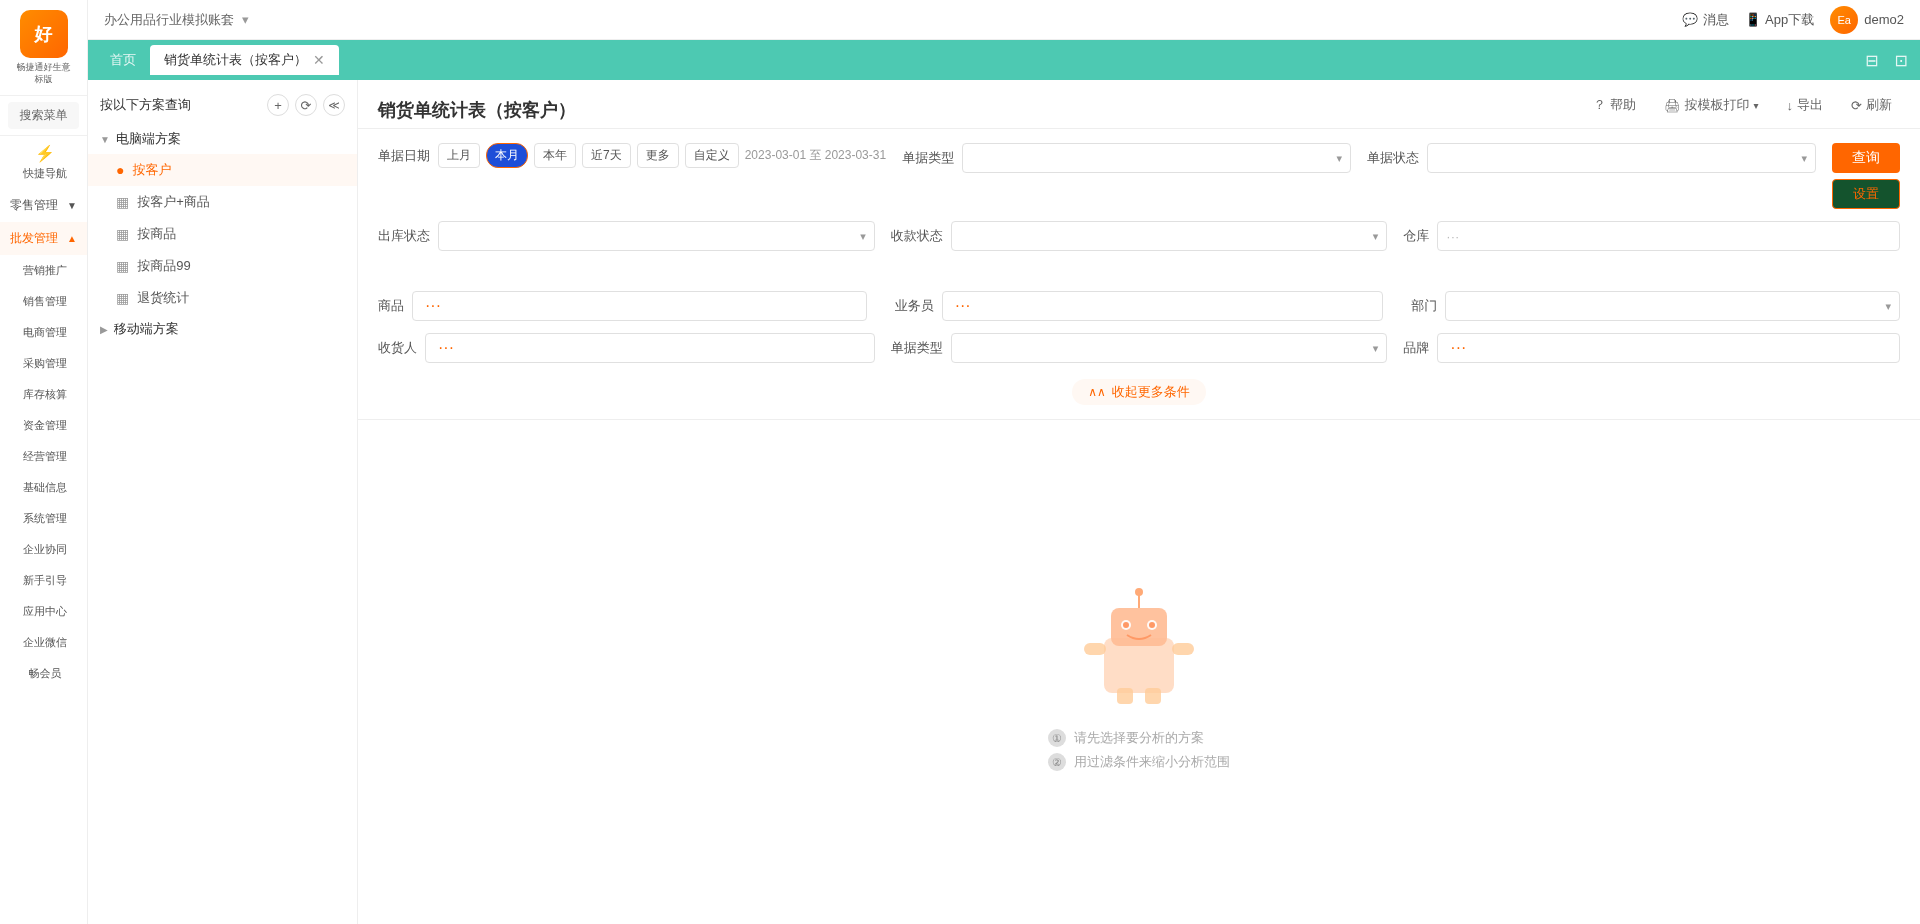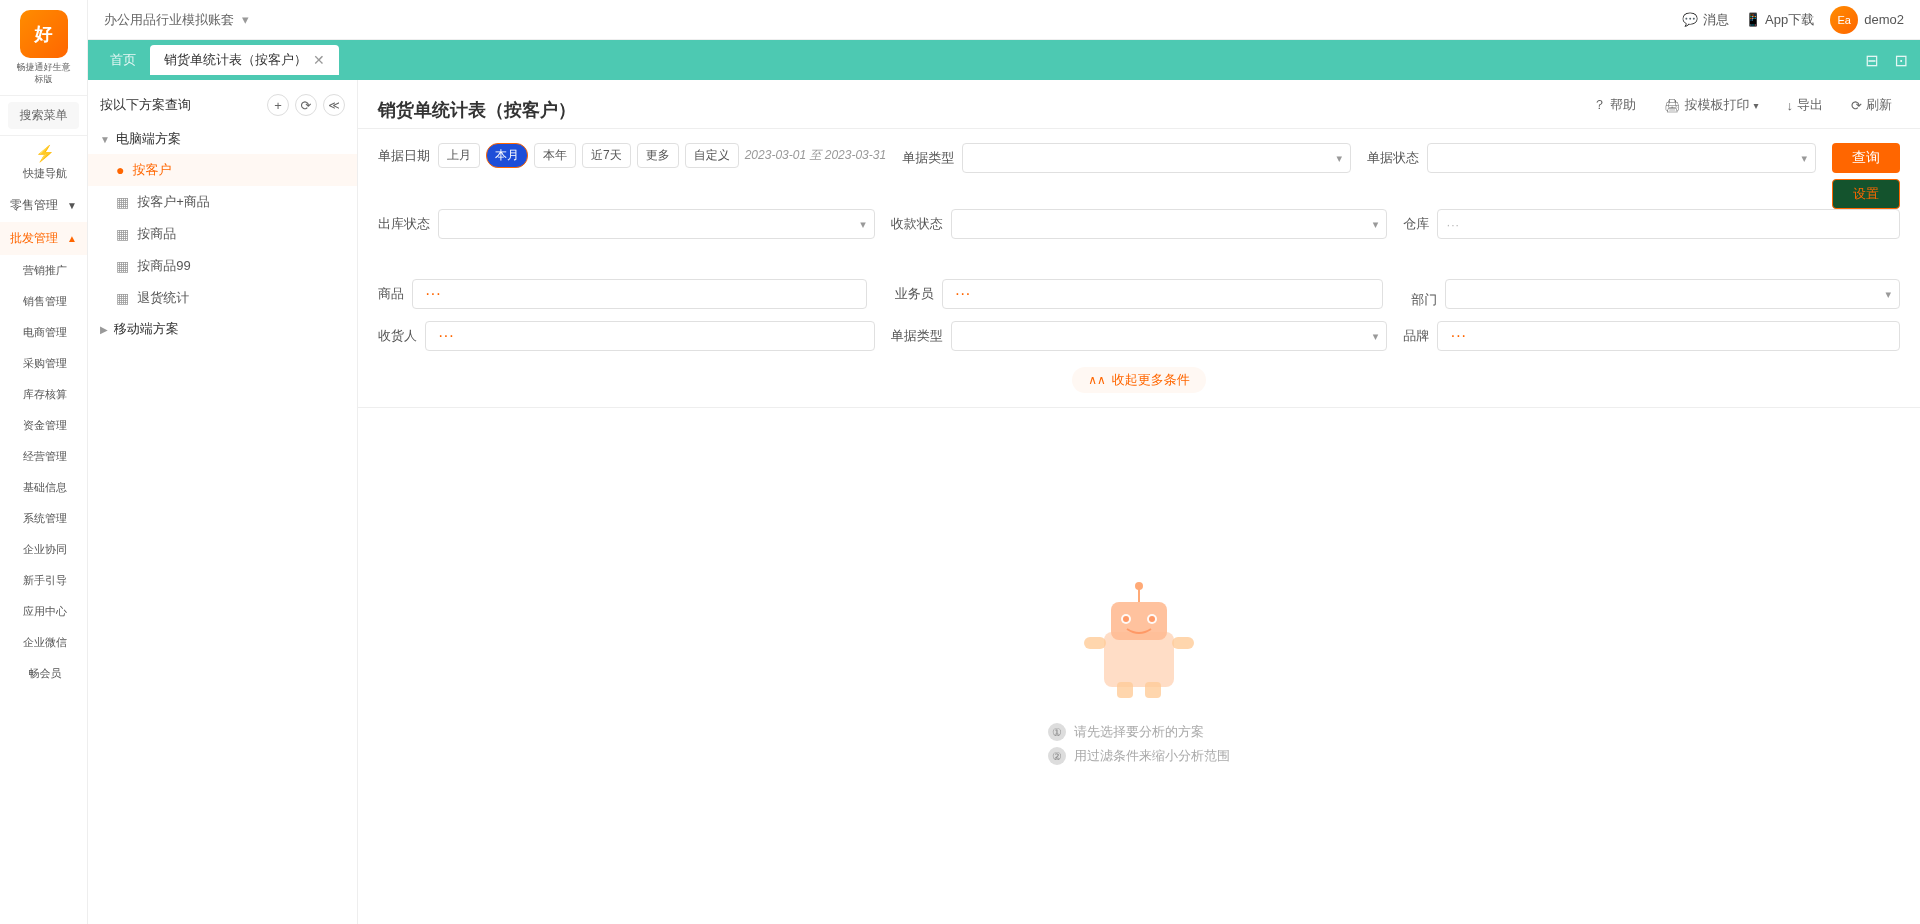--- a/index.html
+++ b/index.html
@@ -58,21 +58,21 @@
     .page-header { background: #fff; padding: 12px 20px 0; display: flex; align-items: center; justify-content: space-between; border-bottom: 1px solid #eee; flex-shrink: 0; }
     .page-title { font-size: 18px; font-weight: 600; color: #333; }
     .page-header-actions { display: flex; gap: 12px; align-items: center; padding-bottom: 10px; }
     .page-action-btn { display: flex; align-items: center; gap: 4px; cursor: pointer; color: #666; font-size: 13px; padding: 4px 8px; border-radius: 4px; }
 
     
     .filter-area { background: #fff; padding: 14px 20px; border-bottom: 1px solid #eee; flex-shrink: 0; }
     .date-selector { display: flex; align-items: center; gap: 6px; flex-wrap: wrap; }
     .date-btn { padding: 3px 8px; border: 1px solid #e0e0e0; border-radius: 4px; background: #fff; cursor: pointer; font-size: 12px; color: #555; }
     .date-btn.active { background: #1d4ed8; border-color: #ff6600; color: #fff; border-radius: 12px; }
-    .date-range-text { font-size: 12px; color: #999; font-style: italic; }
+    .date-range-text { font-size: 12px; color: #999; }
     .select-control { width: 100%; height: 30px; border: 1px solid #e0e0e0; border-radius: 4px; padding: 0 8px; font-size: 13px; color: #555; background: #fff; cursor: pointer; display: flex; align-items: center; justify-content: space-between; }
     .select-placeholder { color: #bbb; }
     .dots-btn { color: #ff6600; cursor: pointer; font-size: 16px; padding: 0 4px; }
     .collapse-btn { display: flex; align-items: center; justify-content: center; gap: 6px; color: #ff6600; font-size: 13px; cursor: pointer; padding: 6px; background: #fff8f3; border-radius: 16px; margin: 8px auto 0; width: fit-content; padding: 4px 16px; }
 
     
     .query-btn { background: #ff6600; color: #fff; border: none; border-radius: 4px; padding: 6px 20px; font-size: 14px; cursor: pointer; white-space: nowrap; }
     .settings-btn { background: #14532d; color: #ff6600; border: 1px solid #ff6600; border-radius: 4px; padding: 5px 14px; font-size: 13px; cursor: pointer; white-space: nowrap; }
 
     
@@ -277,21 +277,21 @@
           </div>
           <div class="page-action-btn">
             <span>⟳</span>
             <span>刷新</span>
           </div>
         </div>
       </div>
 
       <div class="filter-area">
 
-        <div style="display:flex;align-items:flex-start;gap:16px;">
+        <div style="display:flex;align-items:flex-start;gap:16px;margin-bottom:12px;">
 
           <div style="display:flex;align-items:center;gap:8px;flex:none;">
             <span style="font-size:13px;color:#555;white-space:nowrap;">单据日期</span>
             <div class="date-selector">
               <button class="date-btn">上月</button>
               <button class="date-btn active">本月</button>
               <button class="date-btn">本年</button>
               <button class="date-btn">近7天</button>
               <button class="date-btn">更多</button>
               <button class="date-btn">自定义</button>
@@ -354,21 +354,21 @@
             </div>
           </div>
 
           <div style="display:flex;align-items:center;gap:8px;flex:1;">
             <span style="font-size:13px;color:#555;white-space:nowrap;">业务员</span>
             <div class="select-control">
               <span class="dots-btn">···</span>
             </div>
           </div>
 
-          <div style="display:flex;align-items:flex-end;gap:8px;flex:1;">
+          <div style="display:flex;align-items:center;gap:8px;flex:1;">
             <span style="font-size:13px;color:#555;white-space:nowrap;">部门</span>
             <div class="select-control">
               <span class="select-placeholder"></span>
               <span style="color:#999;font-size:11px;">▾</span>
             </div>
           </div>
         </div>
 
         <div style="display:flex;align-items:center;gap:16px;margin-bottom:4px;">
           <div style="display:flex;align-items:center;gap:8px;flex:1;">

